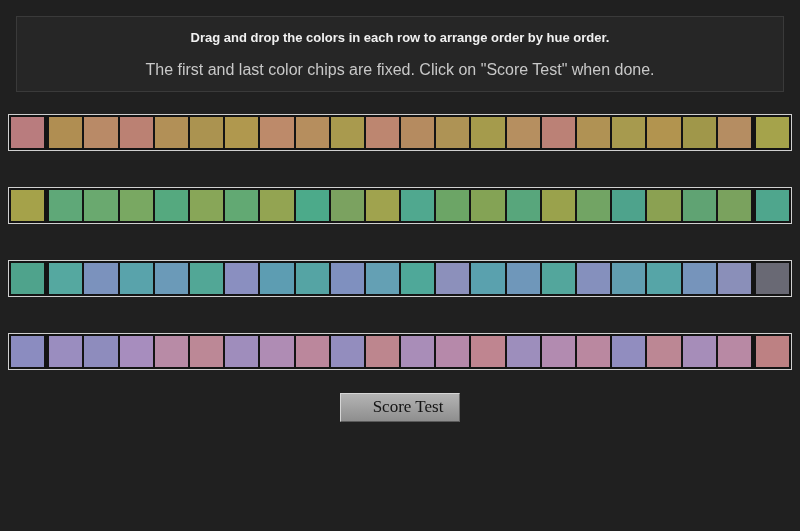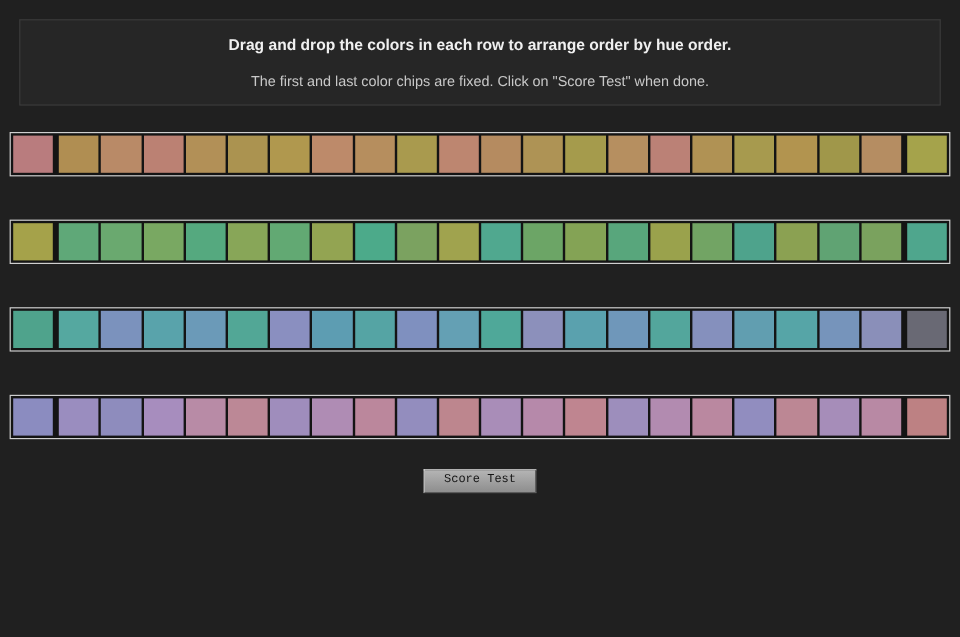--- a/index.html
+++ b/index.html
@@ -19,21 +19,21 @@
     padding: 13px 10px 12px 10px;
   }
   .instructions .line1 {
     color: #f0f0f0;
     font-weight: bold;
     font-size: 13px;
     margin-bottom: 9px;
   }
   .instructions .line2 {
     color: #c8c8c8;
-    font-size: 12px;
+    font-size: 16px;
     margin-top: 16px;
   }
   .rows-area {
     margin: 22px 8px 0 8px;
   }
   .hue-row {
     border: 1px solid #cfcfcf;
     background: #141414;
     display: flex;
     gap: 2px;
@@ -46,28 +46,28 @@
     cursor: grab;
   }
   .chip.fixed { cursor: default; }
   .chip.fixed:first-child { margin-right: 3px; }
   .chip.fixed:last-child  { margin-left: 3px; }
   .button-area {
     text-align: center;
     margin-top: -13px;
   }
   .score-button {
-    font-family: Liberation Mono, monospace;
-    font-size: 10px;
+    font-family: Liberation Serif, serif;
+    font-size: 17px;
     color: #141414;
     background: linear-gradient(#b4b4b4, #8e8e8e);
     border: 1px solid #d6d6d6;
     border-bottom-color: #5a5a5a;
     border-right-color: #6a6a6a;
-    padding: 3px 16px 4px 16px;
+    padding: 3px 16px 4px 32px;
     cursor: pointer;
   }
 </style>
 </head>
 <body>
 
 <div class="instructions">
   <div class="line1">Drag and drop the colors in each row to arrange order by hue order.</div>
   <div class="line2">The first and last color chips are fixed. Click on "Score Test" when done.</div>
 </div>

